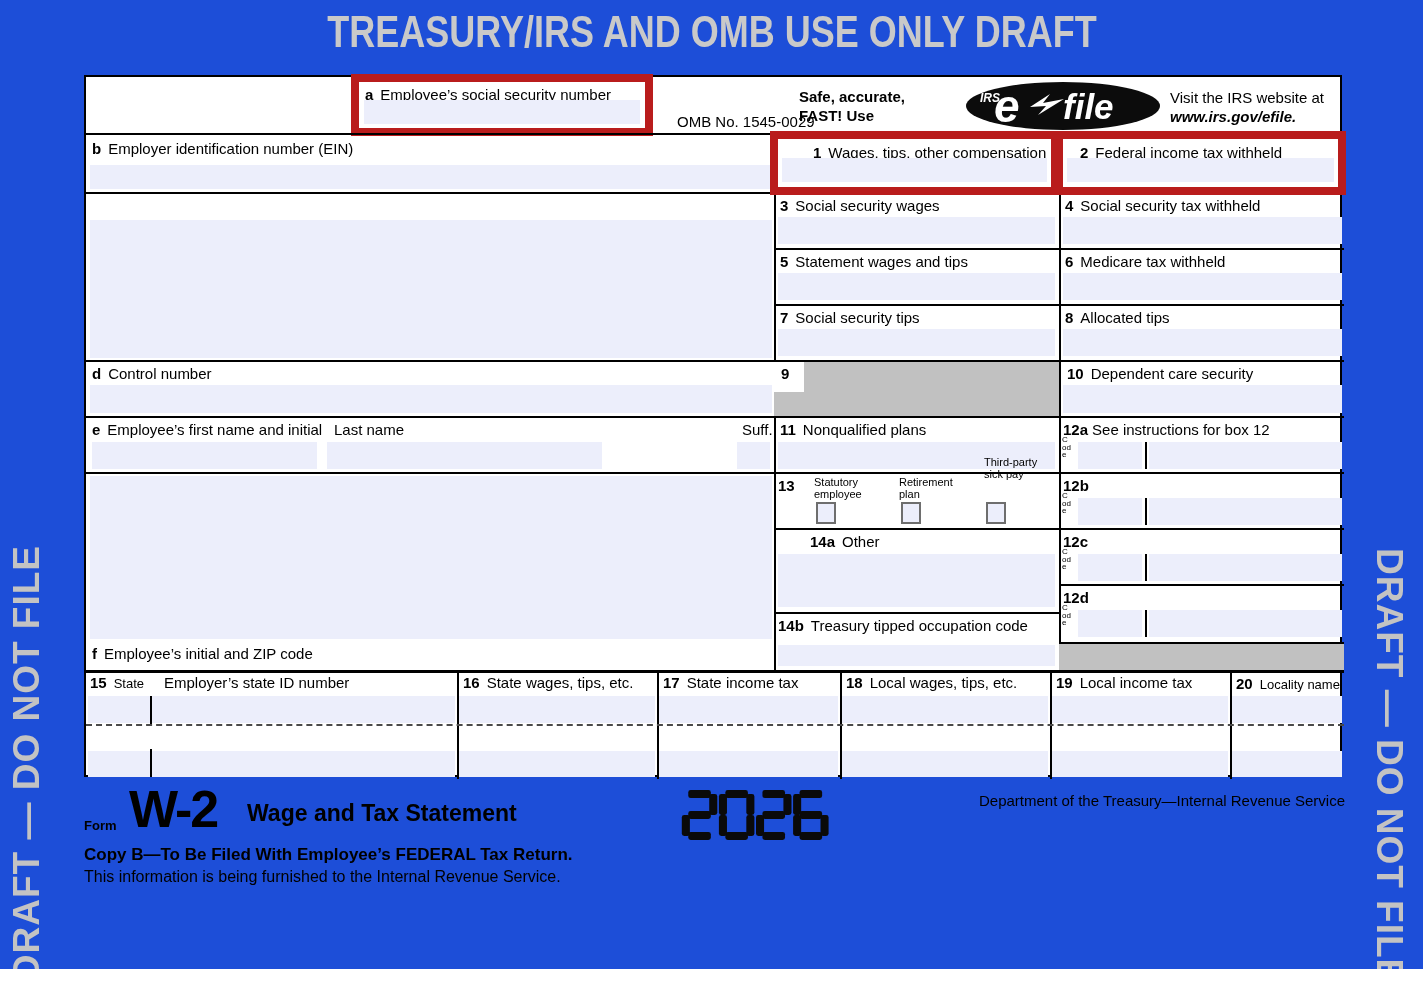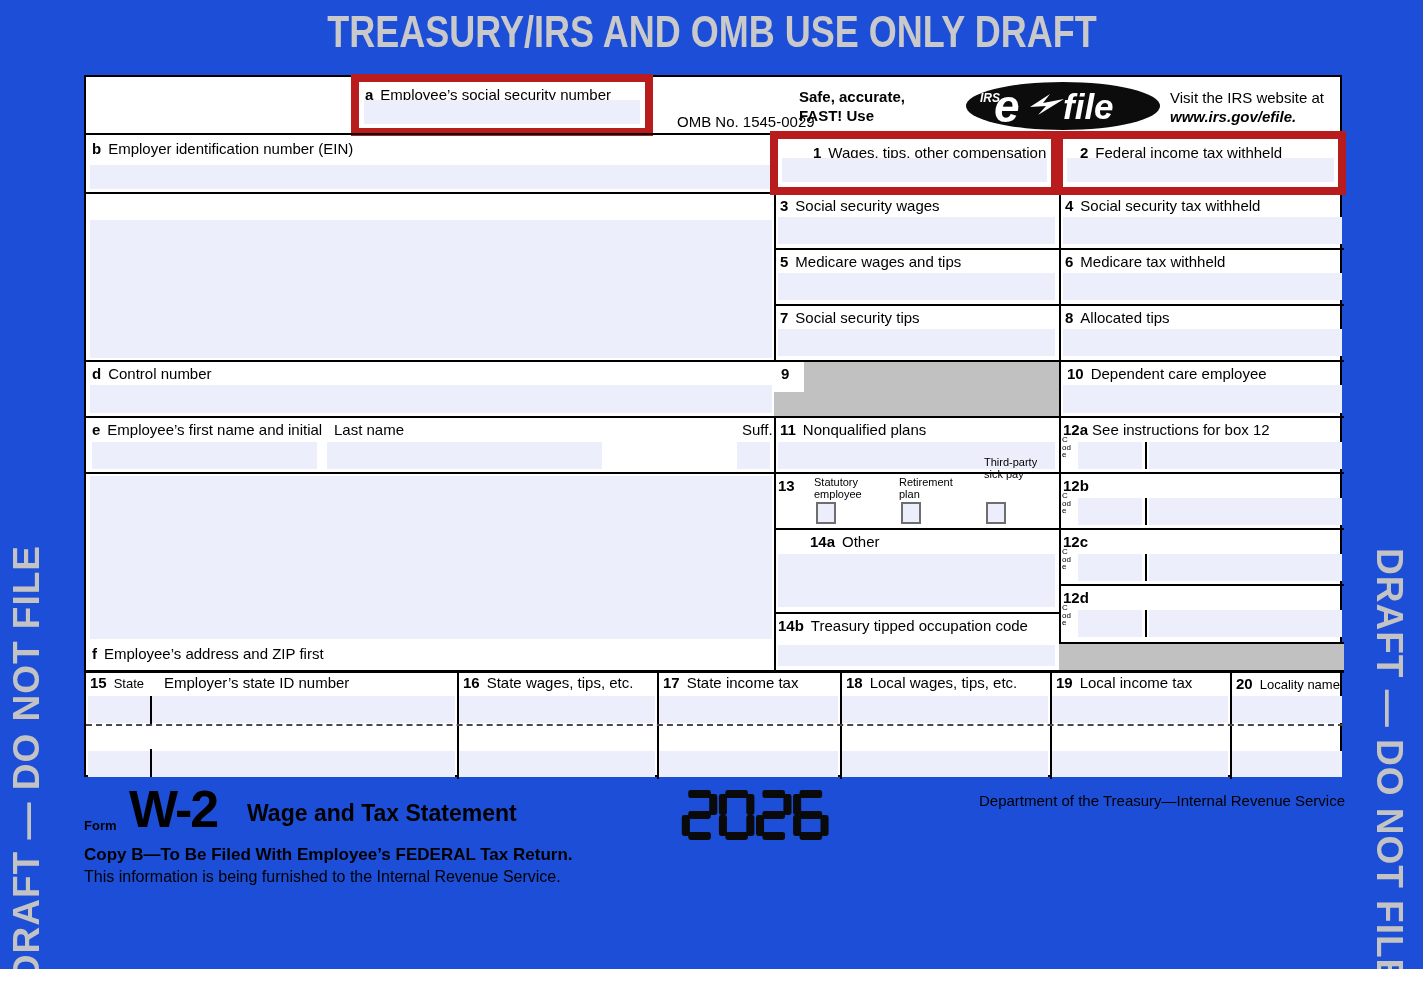--- a/index.html
+++ b/index.html
@@ -121,21 +121,21 @@
     <div class="lbl" style="left:694px; top:120px;">
       <span class="bn">3</span><span>Social security wages</span>
     </div>
     <div class="fill" style="left:692px; top:140px; width:277px; height:27px;"></div>
     <div class="lbl" style="left:979px; top:120px;">
       <span class="bn">4</span><span>Social security tax withheld</span>
     </div>
     <div class="fill" style="left:977px; top:140px; width:279px; height:27px;"></div>
 
     <div class="lbl" style="left:694px; top:176px;">
-      <span class="bn">5</span><span>Medicare wages and tips</span>
+      <span class="bn">5</span><span>Statement wages and tips</span>
     </div>
     <div class="fill" style="left:692px; top:196px; width:277px; height:27px;"></div>
     <div class="lbl" style="left:979px; top:176px;">
       <span class="bn">6</span><span>Medicare tax withheld</span>
     </div>
     <div class="fill" style="left:977px; top:196px; width:279px; height:27px;"></div>
 
     <div class="lbl" style="left:694px; top:232px;">
       <span class="bn">7</span><span>Social security tips</span>
     </div>
@@ -148,21 +148,21 @@
     <div class="lbl" style="left:6px; top:288px;">
       <span class="bn">d</span><span>Control number</span>
     </div>
     <div class="fill" style="left:4px; top:308px; width:682px; height:28px;"></div>
 
     <div class="gray" style="left:688px; top:285px; width:285px; height:54px;"></div>
     <div style="position:absolute; left:688px; top:285px; width:30px; height:30px; background:#fff;">
       <span class="lbl bn" style="left:7px; top:3px;">9</span>
     </div>
     <div class="lbl" style="left:981px; top:288px;">
-      <span class="bn">10</span><span>Dependent care employee</span>
+      <span class="bn">10</span><span>Dependent care security</span>
     </div>
     <div class="fill" style="left:977px; top:308px; width:279px; height:28px;"></div>
 
     <div class="lbl" style="left:6px; top:344px;">
       <span class="bn">e</span><span>Employee’s first name and initial</span>
     </div>
     <div class="lbl" style="left:248px; top:344px;">Last name</div>
     <div class="lbl" style="left:656px; top:344px;">Suff.</div>
     <div class="fill" style="left:6px; top:365px; width:225px; height:27px;"></div>
     <div class="fill" style="left:241px; top:365px; width:275px; height:27px;"></div>
@@ -217,21 +217,21 @@
 
     <div class="gray" style="left:973px; top:567px; width:285px; height:26px;"></div>
 
     <div class="lbl" style="left:692px; top:540px;">
       <span class="bn">14b</span><span>Treasury tipped occupation code</span>
     </div>
     <div class="fill" style="left:692px; top:568px; width:277px; height:21px;"></div>
 
     <div class="fill" style="left:4px; top:399px; width:682px; height:163px;"></div>
     <div class="lbl" style="left:6px; top:568px;">
-      <span class="bn">f</span><span>Employee’s address and ZIP first</span>
+      <span class="bn">f</span><span>Employee’s initial and ZIP code</span>
     </div>
 
     <div class="vline" style="left:371px; top:593px; height:109px;"></div>
     <div class="vline" style="left:571px; top:593px; height:109px;"></div>
     <div class="vline" style="left:754px; top:593px; height:109px;"></div>
     <div class="vline" style="left:964px; top:593px; height:109px;"></div>
     <div class="vline" style="left:1144px; top:593px; height:109px;"></div>
 
     <div class="lbl" style="left:4px; top:597px;">
       <span class="bn">15</span><span class="sm">State</span>

